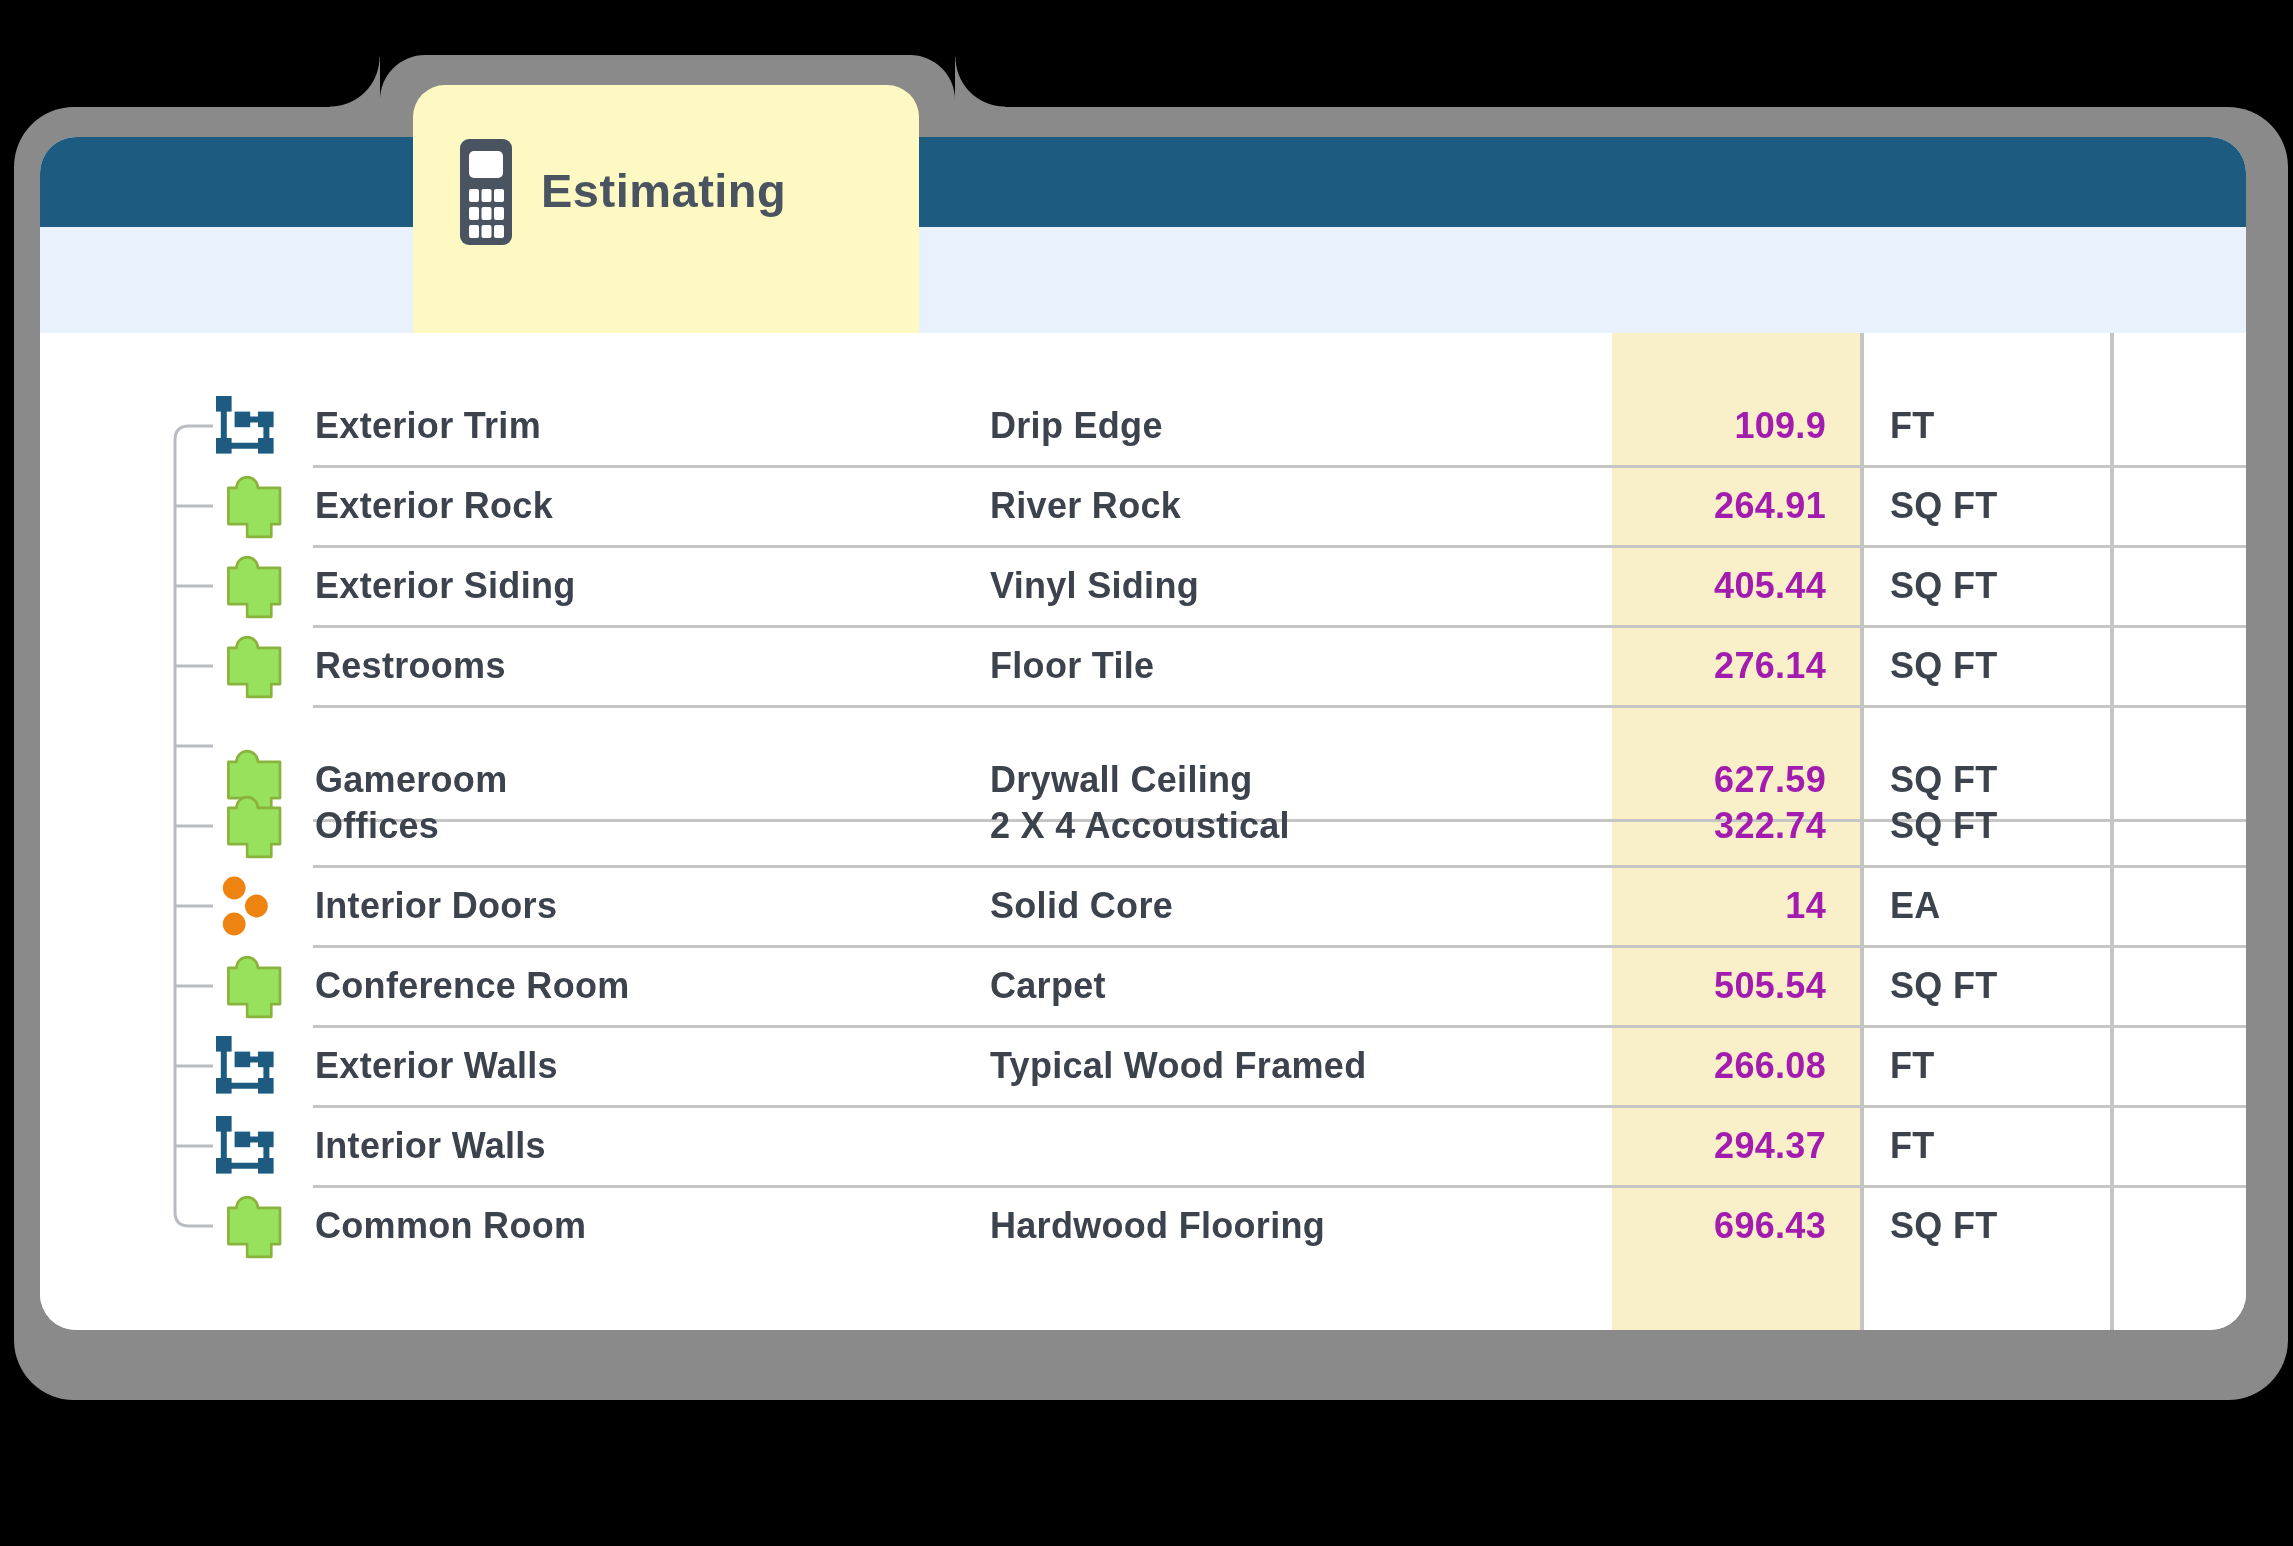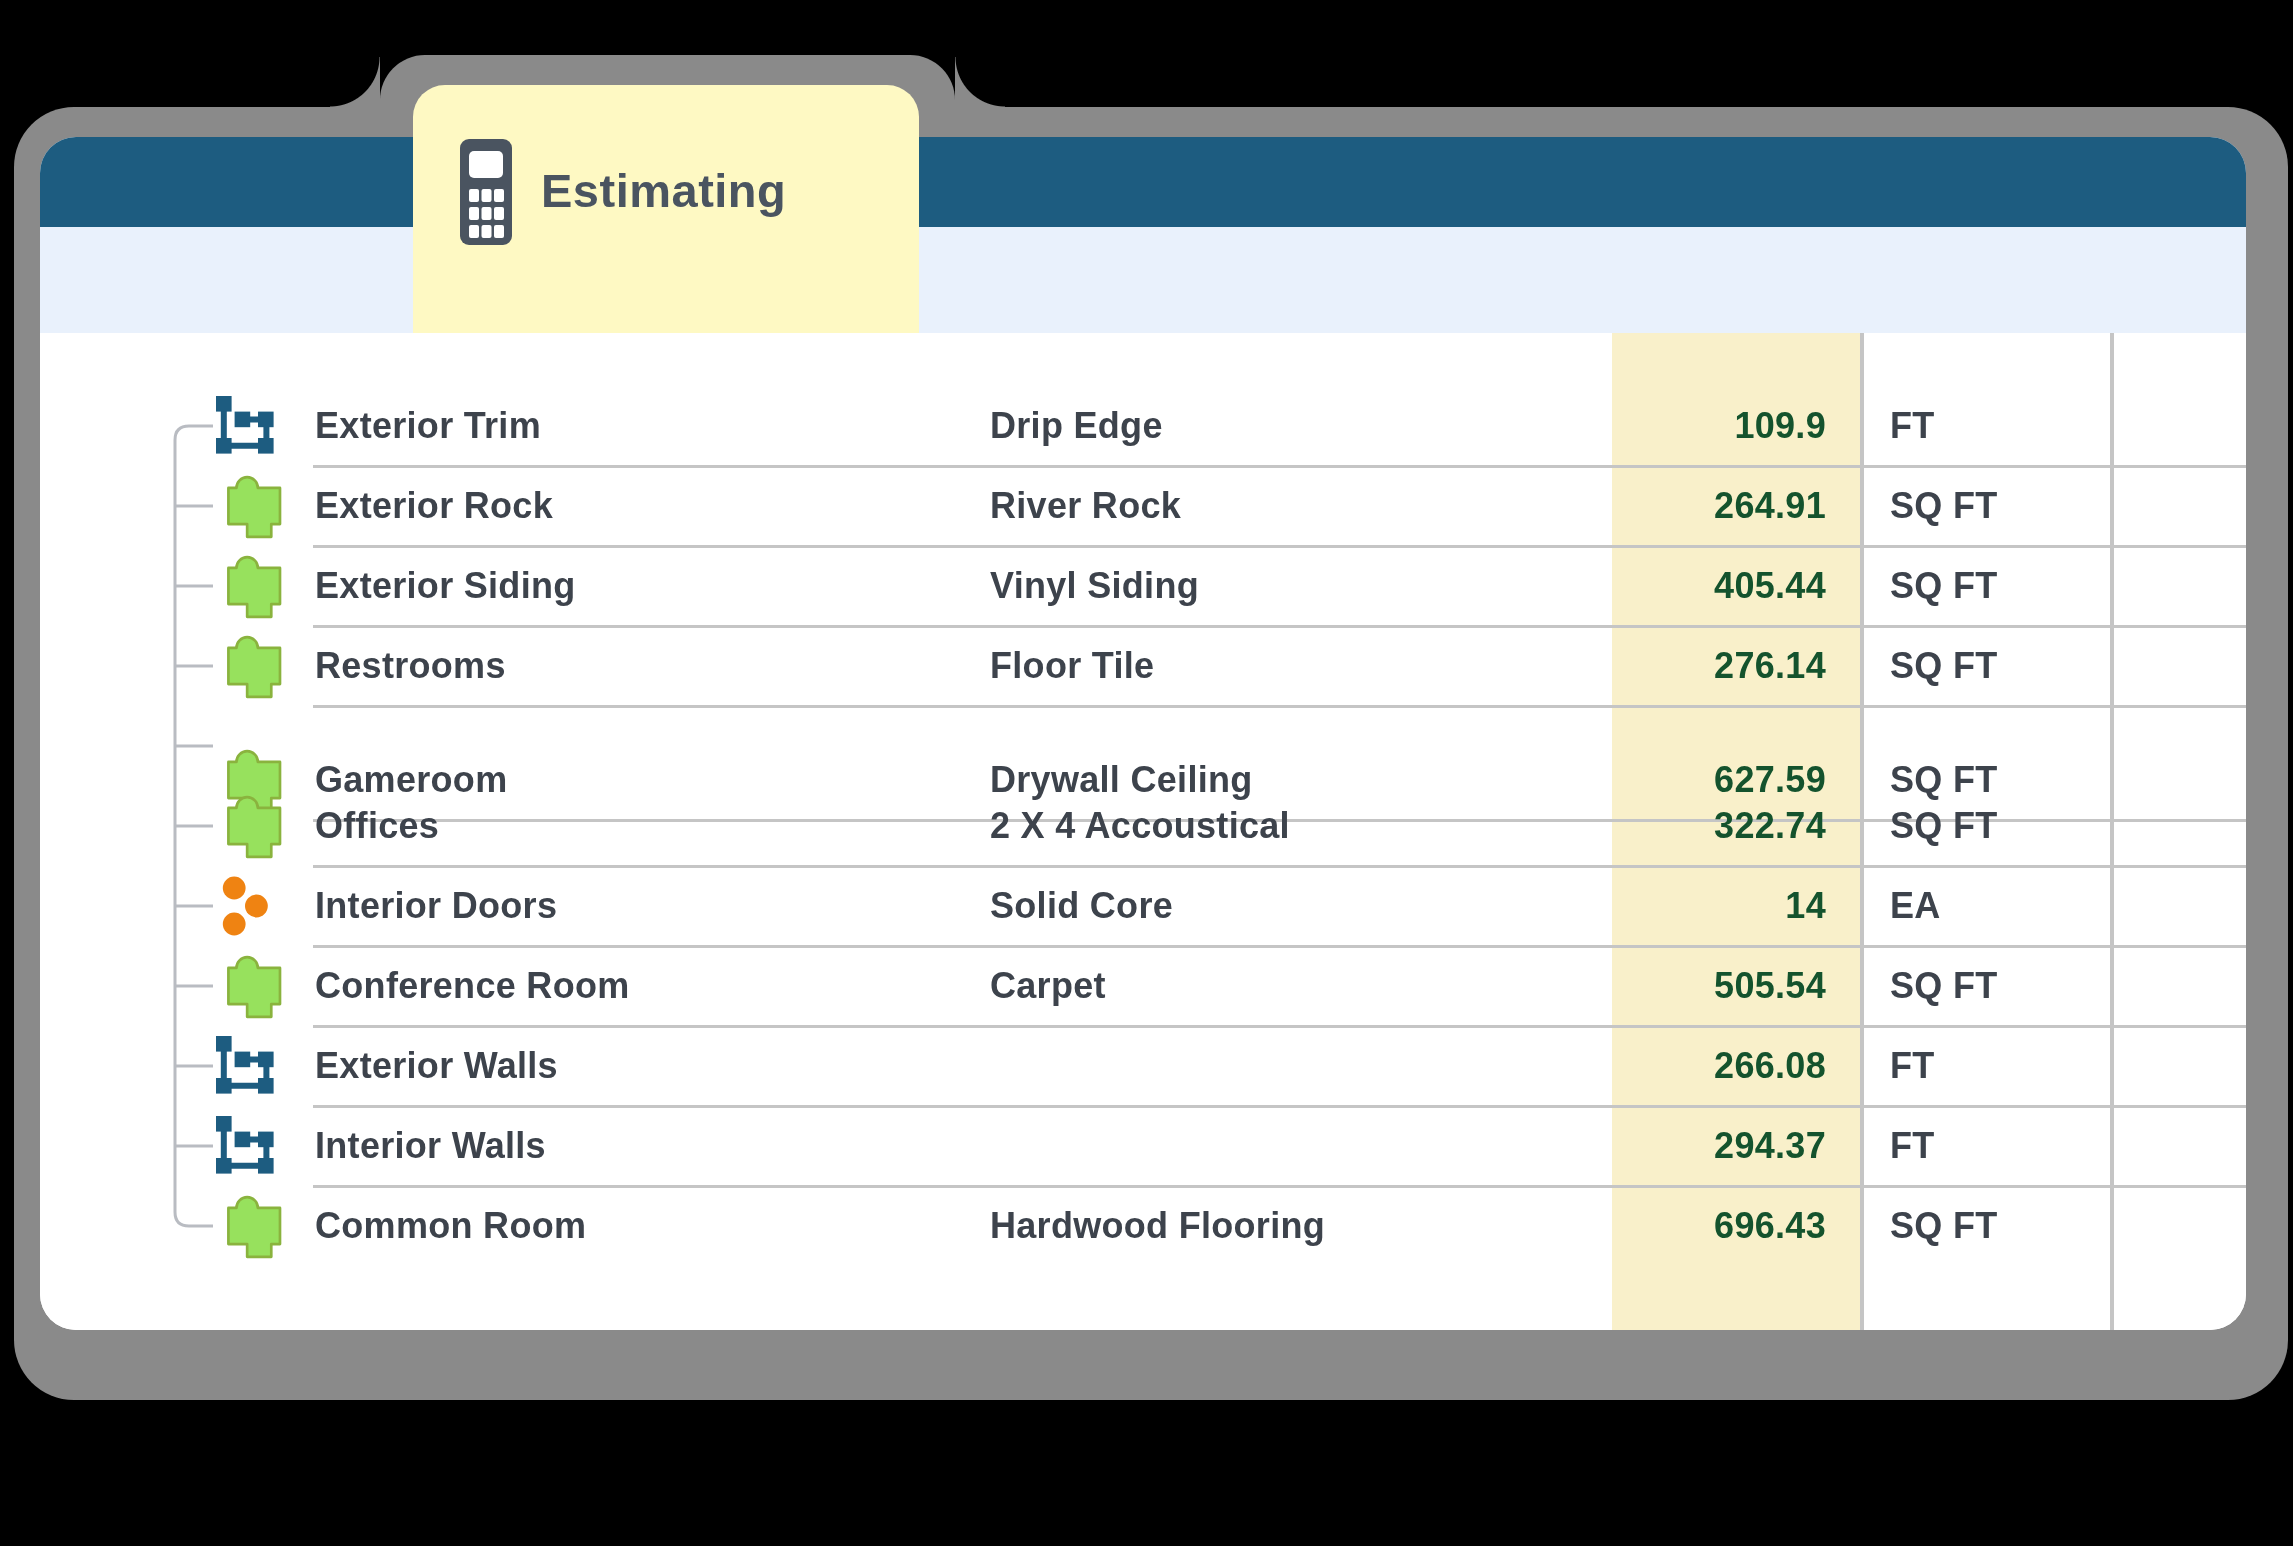--- a/index.html
+++ b/index.html
@@ -36,21 +36,21 @@
   .row{position:absolute;left:0;width:2206px;height:80px;}
   .row-icon{position:absolute;left:175px;top:50%;transform:translateY(-50%);display:block;}
   .row-icon.area-icon{width:67px;height:67px;}
   .row-icon.perimeter-icon{width:62px;height:60px;}
   .row-icon.count-icon{width:60px;height:62px;}
   .row-icon svg{display:block;width:100%;height:100%;}
   .cell{position:absolute;top:50%;transform:translateY(-50%);font-size:36px;font-weight:700;
     color:#3d434c;letter-spacing:.3px;white-space:nowrap;}
   .cell.item{left:275px;}
   .cell.desc{left:950px;}
-  .cell.qty{left:1572px;width:214px;text-align:right;color:#14532d;}
+  .cell.qty{left:1572px;width:214px;text-align:right;color:#a21caf;}
   .cell.unit{left:1850px;}
   .row-sep{position:absolute;left:273px;right:0;bottom:-2px;height:3px;background:#c5c5c5;}
 </style>
 </head>
 <body>
 
 <div class="stage">
   <div class="abs frame"></div>
   <div class="abs tab-cap"></div>
   <div class="abs fillet-left"></div>
@@ -189,20 +189,21 @@
     <g fill="#1d5c80">
       <rect x="0" y="0" width="26" height="26"></rect>
       <rect x="0" y="70" width="26" height="26"></rect>
       <rect x="70" y="70" width="26" height="26"></rect>
       <rect x="70" y="26" width="26" height="26"></rect>
       <rect x="31" y="26" width="26" height="26"></rect>
     </g>
   </svg>
             </span>
     <span class="cell item">Exterior Walls</span>
+    <span class="cell desc">Typical Wood Framed</span>
     <span class="cell qty">266.08</span>
     <span class="cell unit">FT</span>
     <span class="row-sep"></span>
   </div>
           <div class="row" style="top: 773px;">
     <span class="row-icon perimeter-icon">
               <svg viewBox="0 0 100 100">
     <g stroke="#1d5c80" stroke-width="10" fill="none">
       <path d="M13 13 V83 H84"></path>
       <path d="M84 83 V39 H44"></path>

